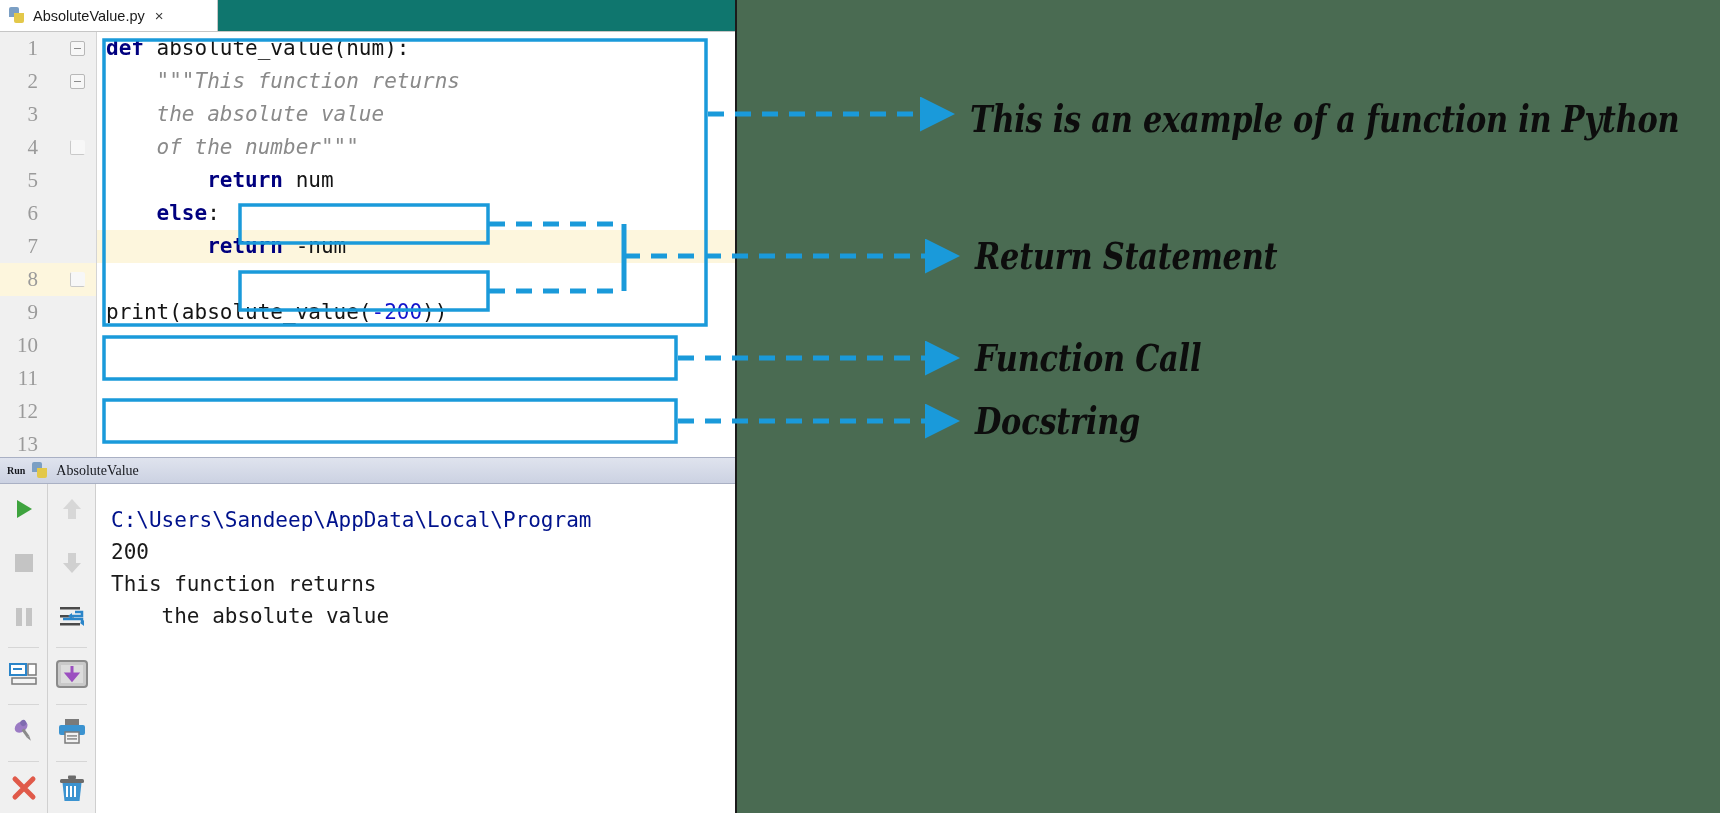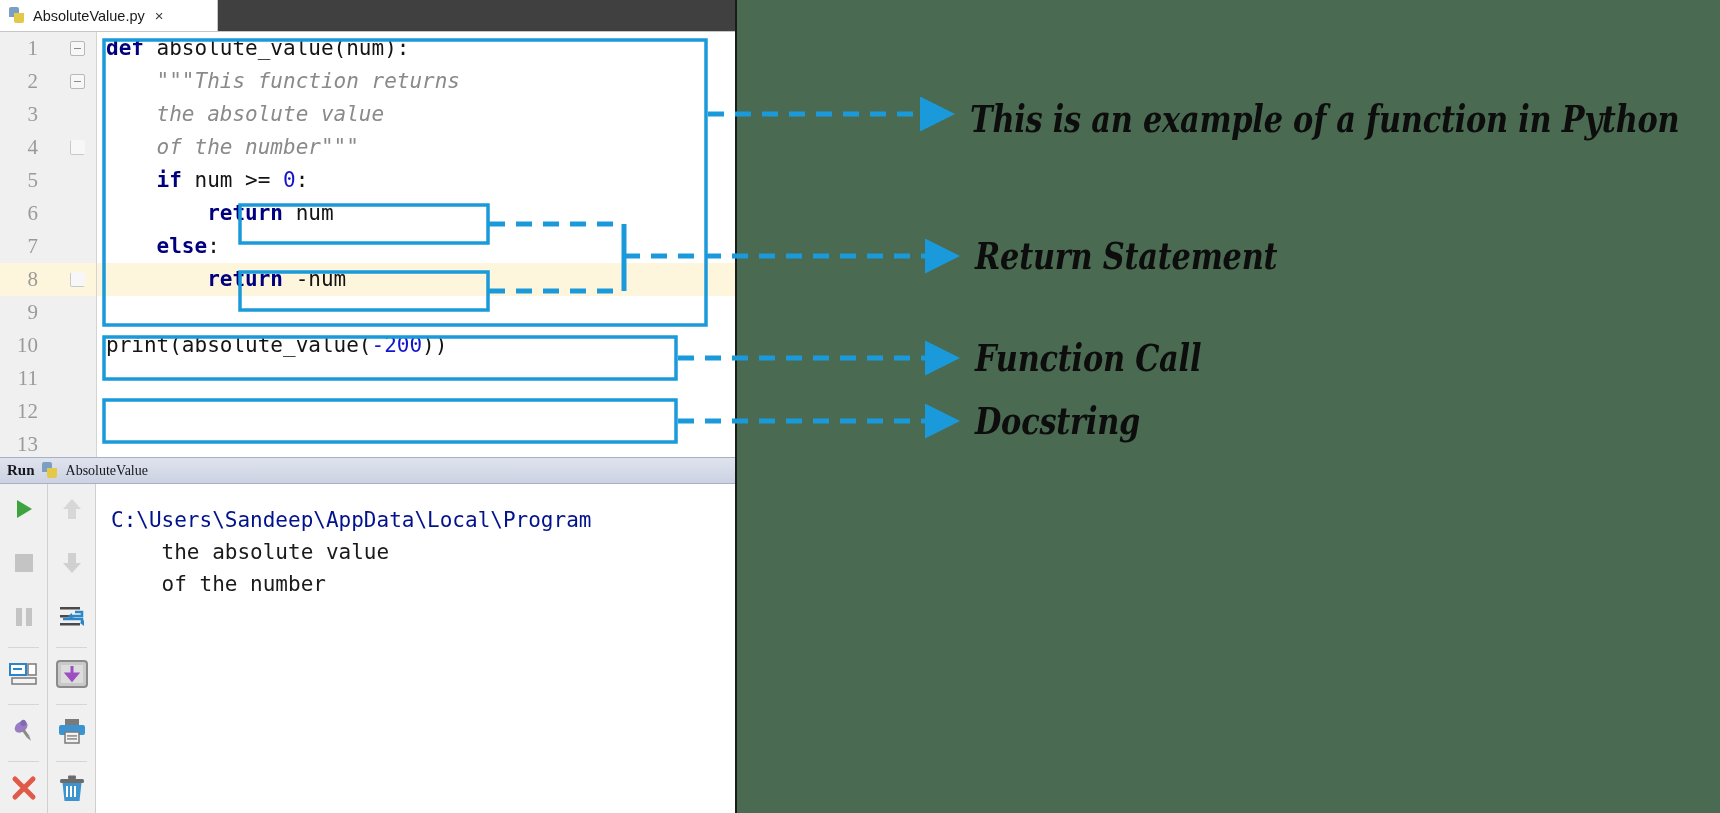--- a/index.html
+++ b/index.html
@@ -14,21 +14,21 @@
   #ide{
     position:absolute;left:0;top:0;width:737px;height:813px;
     background:#ffffff;
     border-right:2px solid #1b1b1b;
     box-sizing:border-box;
     overflow:hidden;
   }
   
   #tabstrip{
     position:absolute;left:0;top:0;width:737px;height:32px;
-    background:#404040;
+    background:#0f766e;
     border-bottom:1px solid #c6c6c6;
     box-sizing:border-box;
   }
   #tab{
     position:absolute;left:0;top:0;height:31px;width:218px;
     background:#ffffff;
     border-right:1px solid #c6c6c6;
     display:flex;align-items:center;gap:7px;
     padding-left:9px;box-sizing:border-box;
   }
@@ -93,21 +93,21 @@
   #runpanel{
     position:absolute;left:0;top:457px;width:737px;height:356px;
     background:#ffffff;
   }
   #runhead{
     position:absolute;left:0;top:0;width:737px;height:27px;
     background:linear-gradient(#dfe3ee,#ccd2e2);
     border-top:1px solid #a9b0c4;border-bottom:1px solid #a9b0c4;
     display:flex;align-items:center;gap:7px;padding-left:7px;box-sizing:border-box;
   }
-  #runhead .rlabel{font-size:15px;color:#15171d;font-weight:bold;font-family:"Liberation Serif",serif;}
+  #runhead .rlabel{font-size:10px;color:#15171d;font-weight:bold;font-family:"Liberation Serif",serif;}
   #runhead .cfgname{font-size:14px;color:#15171d;font-family:Liberation Serif, serif;}
   #runhead .pyicon{width:17px;height:17px;position:relative;}
   #runhead .pyicon .b1{position:absolute;left:0;top:0;width:10px;height:10px;background:#7b9fc4;border-radius:2px 2px 0 0;}
   #runhead .pyicon .b2{position:absolute;left:5px;top:6px;width:10px;height:10px;background:#e3c84a;border-radius:0 0 2px 2px;}
   #tbLeft,#tbRight{
     position:absolute;top:27px;width:48px;height:329px;
     background:#f0f0f0;box-sizing:border-box;
   }
   #tbLeft{left:0;border-right:1px solid #d0d0d0;}
   #tbRight{left:48px;border-right:1px solid #cfcfcf;}
@@ -201,21 +201,20 @@
         </div>
         <div class="lnrow">
           <span class="lnnum">13</span>
         </div>
       </div>
     <div id="codearea">
         <div class="cline"><span class="kw">def </span><span class="plain">absolute_value(num):</span></div>
         <div class="cline"><span class="doc">    """This function returns</span></div>
         <div class="cline"><span class="doc">    the absolute value</span></div>
         <div class="cline"><span class="doc">    of the number"""</span></div>
-        <div class="cline"><span class="plain">    </span><span class="kw">if</span><span class="plain"> num &gt;= </span><span class="num">0</span><span class="plain">:</span></div>
         <div class="cline"><span class="plain">        </span><span class="kw">return</span><span class="plain"> num</span></div>
         <div class="cline"><span class="plain">    </span><span class="kw">else</span><span class="plain">:</span></div>
         <div class="cline hl"><span class="plain">        </span><span class="kw">return</span><span class="plain"> -num</span></div>
         <div class="cline">&nbsp;</div>
         <div class="cline"><span class="plain">print(absolute_value(</span><span class="num">-200</span><span class="plain">))</span></div>
         <div class="cline">&nbsp;</div>
         <div class="cline">&nbsp;</div>
       </div>
   </div>
 
@@ -319,22 +318,23 @@
               <rect x="9" y="0.5" width="8" height="3.5" rx="1" fill="#6b6b6b"></rect>
               <path d="M3.5 8 L22.5 8 L20.5 26 L5.5 26 Z" fill="#3b93d0"></path>
               <rect x="7" y="11" width="2" height="11" fill="#fff"></rect>
               <rect x="11" y="11" width="2" height="11" fill="#fff"></rect>
               <rect x="15" y="11" width="2" height="11" fill="#fff"></rect>
             </svg></span>
         </div>
       </div>
     <div id="console">
         <div class="oline oinfo">C:\Users\Sandeep\AppData\Local\Program</div>
+        <div class="oline ostd">200</div>
+        <div class="oline ostd">This function returns</div>
         <div class="oline ostd">    the absolute value</div>
-        <div class="oline ostd">    of the number</div>
         <div class="oline ostd">&nbsp;</div>
       </div>
   </div>
 </div>
 
 <svg id="overlay" viewBox="0 0 1720 813">
 
   <rect x="104" y="40" width="602" height="285" fill="none" stroke="#1a9ada" stroke-width="3.5"></rect>
   <rect x="240" y="205" width="248" height="38" fill="none" stroke="#1a9ada" stroke-width="3.5"></rect>
   <rect x="240" y="272" width="248" height="38" fill="none" stroke="#1a9ada" stroke-width="3.5"></rect>

